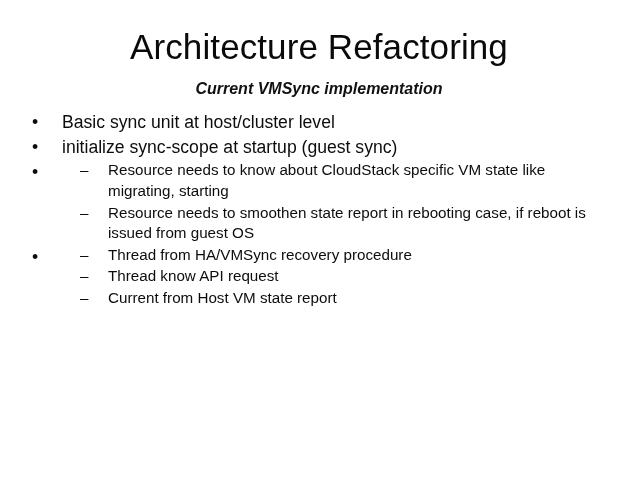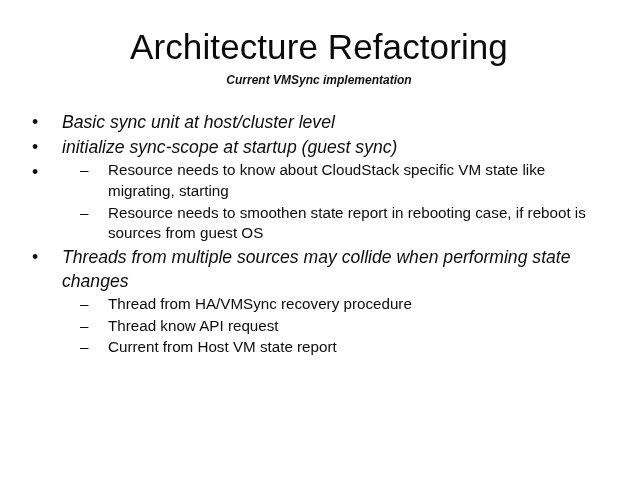--- a/index.html
+++ b/index.html
@@ -34,22 +34,22 @@
   }
   .slide-title {
     font-size: 35px;
     font-weight: 400;
     line-height: 40px;
     letter-spacing: 0.1px;
     color: #0a0a0a;
     white-space: nowrap;
   }
   .slide-subtitle {
-    margin-top: 3px;
-    font-size: 12px;
+    margin-top: 12px;
+    font-size: 16px;
     font-weight: 700;
     font-style: italic;
     line-height: 20px;
     color: #111111;
     white-space: nowrap;
   }
 
   
   .body-block {
     position: absolute;
@@ -75,21 +75,20 @@
   li.bullet1 > .marker1 {
     position: absolute;
     left: 10px;
     top: 0;
     font-size: 17.6px;
     line-height: 24.2px;
     color: #0d0d0d;
   }
   li.bullet1 > .text1 {
     display: block;
-    font-style: italic;
   }
 
   ul.level2 {
     list-style: none;
     margin: 1px 0 0 0;
     padding: 0;
   }
 
   li.bullet2 {
     position: relative;
@@ -142,29 +141,28 @@
       <li class="bullet1">
         <span class="marker1">•</span>
         <div class="sub-indent">
           <ul class="level2">
             <li class="bullet2">
               <span class="marker2">–</span>
               <span class="text2">Resource needs to know about CloudStack specific VM state like migrating, starting</span>
             </li>
             <li class="bullet2">
               <span class="marker2">–</span>
-              <span class="text2">Resource needs to smoothen state report in rebooting case, if reboot is sources from guest OS</span>
+              <span class="text2">Resource needs to smoothen state report in rebooting case, if reboot is issued from guest OS</span>
             </li>
           </ul>
         </div>
       </li>
 
       <li class="bullet1">
         <span class="marker1">•</span>
-        <span class="text1">Threads from multiple sources may collide when performing state changes</span>
         <div class="sub-indent">
           <ul class="level2">
             <li class="bullet2">
               <span class="marker2">–</span>
               <span class="text2">Thread from HA/VMSync recovery procedure</span>
             </li>
             <li class="bullet2">
               <span class="marker2">–</span>
               <span class="text2">Thread know API request</span>
             </li>

